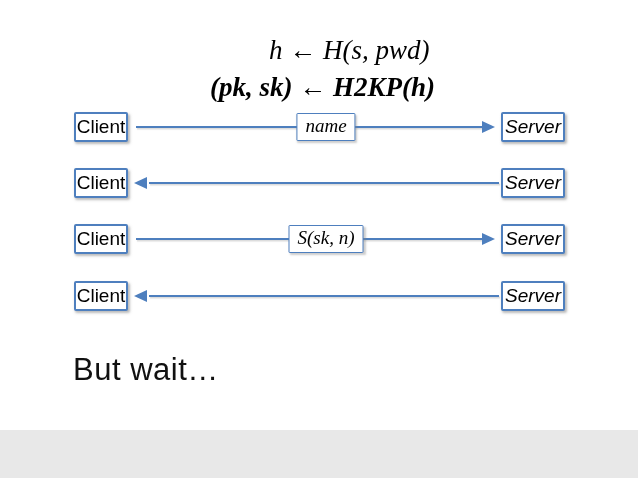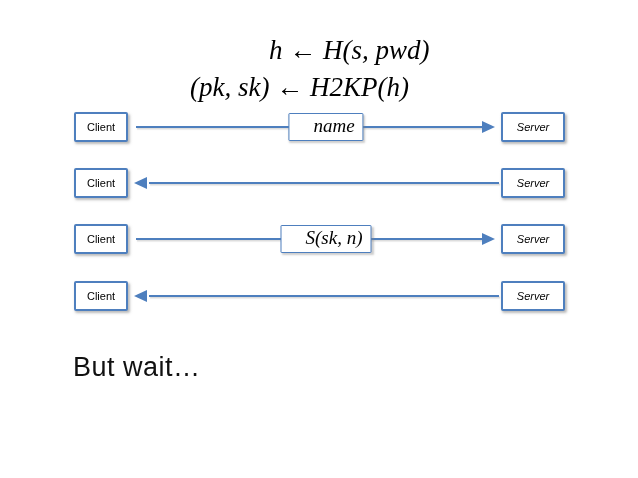--- a/index.html
+++ b/index.html
@@ -1,56 +1,56 @@
 <!DOCTYPE html>
 <html><head>
 <meta charset="utf-8">
 <style>
   html, body { margin: 0; padding: 0; background: #e8e8e8; }
   .slide {
     position: relative;
     width: 638px;
-    height: 478px;
+    height: 430px;
     background: #ffffff;
     overflow: hidden;
     font-family: "Liberation Sans", sans-serif;
     text-align: right;
   }
 
   
   .formula {
     position: absolute;
     font-family: "Liberation Serif", serif;
     font-style: italic;
     font-size: 27px;
     line-height: 32px;
     color: #000000;
     white-space: nowrap;
   }
   .f1 { left: 269px; top: 34px; }
-  .f2 { left: 190px; top: 71px; }
+  .f2 { left: 210px; top: 71px; font-weight: bold; }
 
   
   .msgrow { position: absolute; left: 0; width: 638px; height: 30px; }
   .r1 { top: 112px; }
   .r2 { top: 168px; }
   .r3 { top: 224px; }
   .r4 { top: 281px; }
 
   .endbox {
     position: absolute;
     top: 0;
     height: 26px;
     background: #ffffff;
     border: 2px solid #4e7fbe;
     border-radius: 2px;
     display: flex;
     align-items: center;
     justify-content: center;
-    font-size: 11px;
+    font-size: 19px;
     color: #000000;
     box-shadow: 1.5px 2px 2.5px rgba(120,120,120,0.5);
   }
   .client { left: 74px;  width: 50px; }
   .server { left: 501px; width: 60px; font-style: italic; }
 
   .wire {
     position: absolute;
     top: 14px;
     height: 2px;
@@ -72,35 +72,35 @@
   .dir-left  .arrowhead { left: 134px; border-right: 13px solid #4e7fbe; }
 
   .msgbox {
     position: absolute;
     left: 326px;
     top: 15px;
     transform: translate(-50%, -50%);
     background: #ffffff;
     border: 1.5px solid #4e7fbe;
     border-radius: 1px;
-    padding: 1px 8px 3px 24px;
+    padding: 1px 8px 3px 8px;
     font-family: "Liberation Serif", serif;
     font-style: italic;
     font-size: 19px;
     color: #000000;
     white-space: nowrap;
     box-shadow: 1.5px 2px 2px rgba(130,130,130,0.4);
   }
 
   
   .but-wait {
     position: absolute;
     left: 73px;
     top: 352px;
-    font-size: 27px;
+    font-size: 31px;
     color: #111111;
     letter-spacing: 0.5px;
   }
   .footer {
     position: absolute;
     right: 10px;
     top: 448px;
     font-size: 11.5px;
     color: #b3b3b3;
   }

